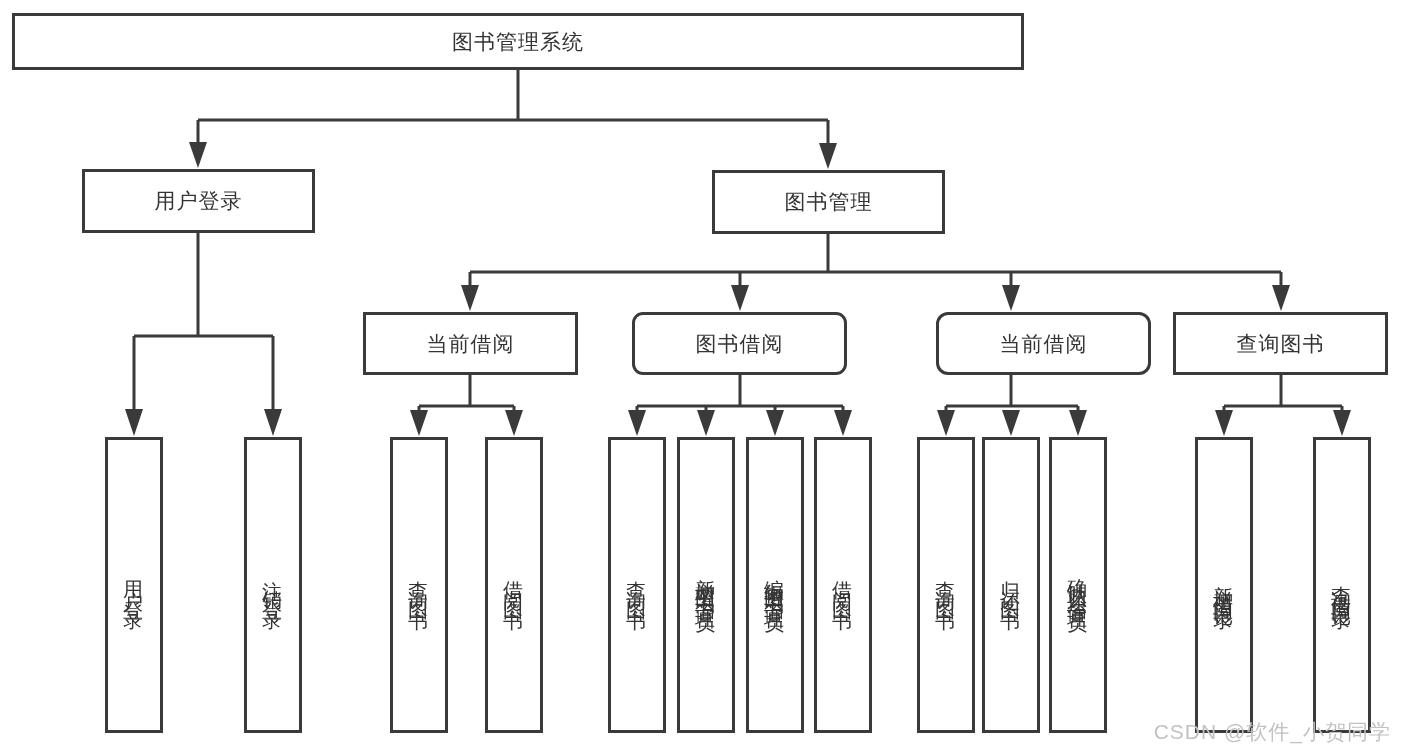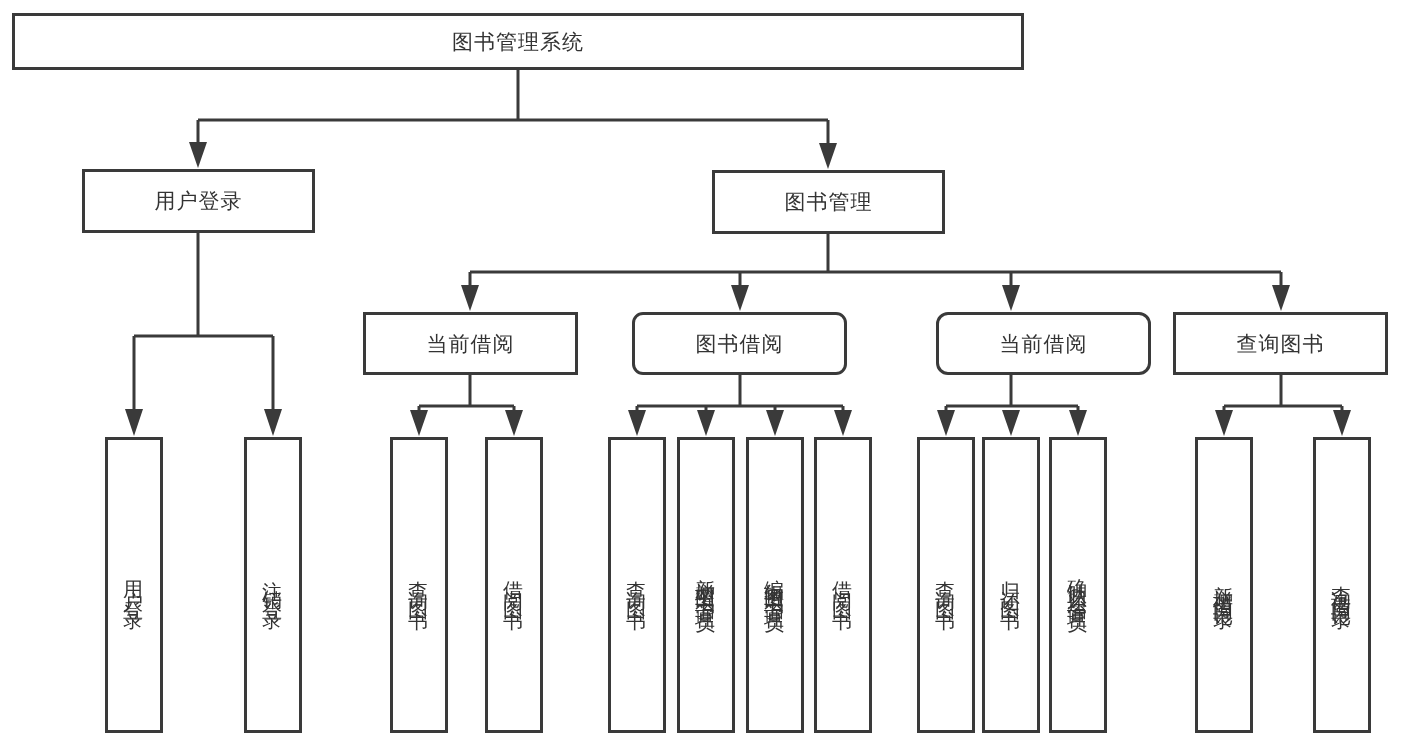--- a/index.html
+++ b/index.html
@@ -192,13 +192,14 @@
     <span class="vlabel tight">确认归还（管理员）</span>
   </div>
 
   <div class="node vbox n-e1">
     <span class="vlabel tight">新增借阅记录</span>
   </div>
   <div class="node vbox n-e2">
     <span class="vlabel tight">查询借阅记录</span>
   </div>
 
+  <div class="watermark">CSDN @软件_小贺同学</div>
 </div>
 
 </body></html>

